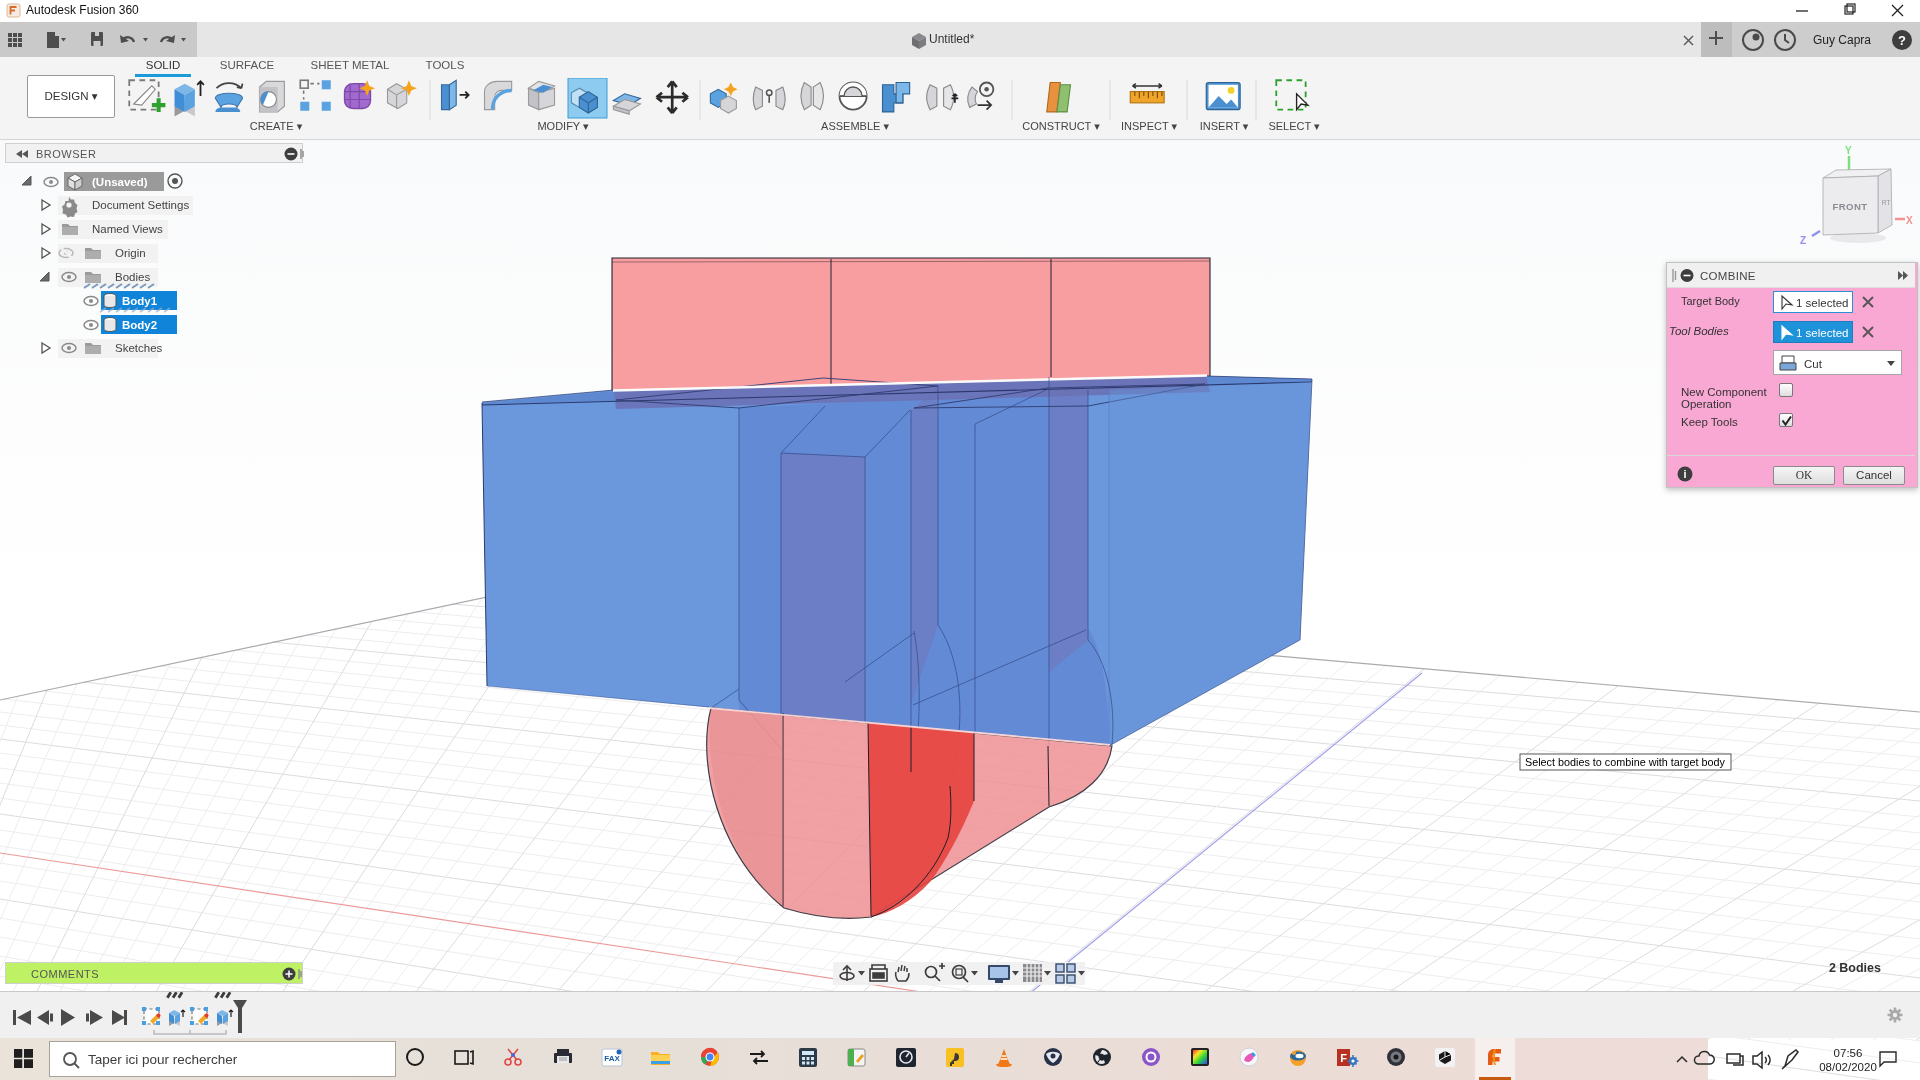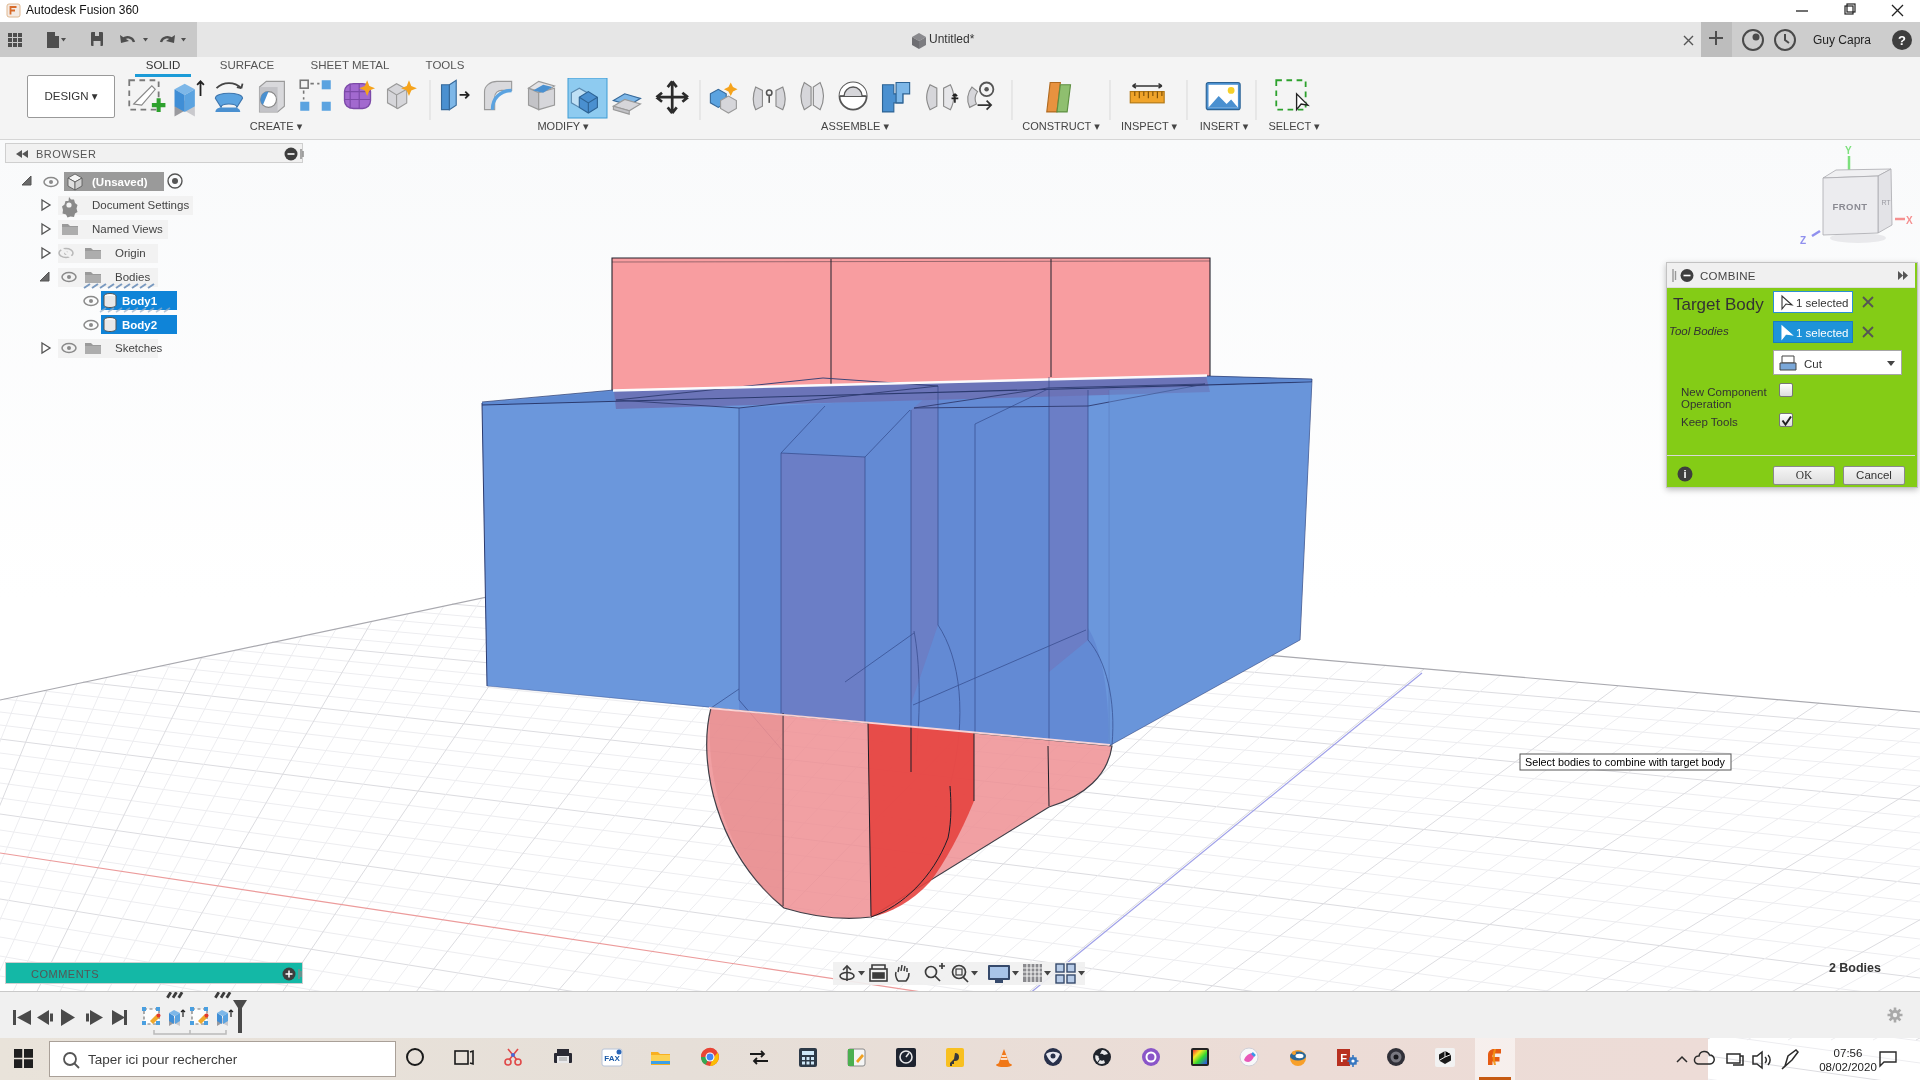--- a/index.html
+++ b/index.html
@@ -474,31 +474,31 @@
     <text x="122" y="329" font-size="11.5" fill="#fff" font-weight="bold">Body2</text>
     <rect x="58" y="339" width="100" height="19" fill="#f2f2f2"></rect>
     <path d="M42 343l8 5l-8 5z" fill="#fff" stroke="#555" stroke-width="1.3"></path>
     <ellipse cx="69" cy="348" rx="7" ry="4.5" fill="none" stroke="#8a8a8a" stroke-width="1.5"></ellipse>
     <circle cx="69" cy="348" r="2" fill="#8a8a8a"></circle>
     <path d="M85 343l0 11l16 0l0-9l-8 0l-2-2z" fill="#9a9a9a"></path>
     <rect x="85" y="346" width="16" height="8" fill="#adadad"></rect>
     <text x="115" y="352" font-size="11.5" fill="#444">Sketches</text>
 </svg>
 
-<div class="abs" style="left:1666px;top:262px;width:252px;height:226px;background:#84cc16;border:1px solid #c2c2c2;box-shadow:0 2px 6px rgba(0,0,0,0.25);">
+<div class="abs" style="left:1666px;top:262px;width:252px;height:226px;background:#f9a8d4;border:1px solid #c2c2c2;box-shadow:0 2px 6px rgba(0,0,0,0.25);">
   <div class="abs" style="left:0;top:0;width:248px;height:25px;background:#f0f0f0;border-bottom:1px solid #ddd;">
     <svg width="248" height="25">
       <path d="M6 6v13M8.5 8v9" stroke="#999" stroke-width="1.4"></path>
       <circle cx="20" cy="12.5" r="6.5" fill="#3e3e3e"></circle>
         <path d="M16.5 12.5h7" stroke="#fff" stroke-width="1.6"></path>
       <text x="33" y="16.5" font-size="11.5" fill="#444" letter-spacing="0.3">COMBINE</text>
       <path d="M231 8l5 4.5l-5 4.5zM236 8l5 4.5l-5 4.5z" fill="#555"></path>
     </svg>
   </div>
-  <div class="abs" style="left:6px;top:32px;width:110px;font-size:17px;color:#333;">Target Body</div>
+  <div class="abs" style="left:14px;top:32px;width:110px;font-size:11px;color:#333;">Target Body</div>
   <div class="abs" style="left:106px;top:28px;width:80px;height:22px;background:#fff;border:1px solid #2a8fd4;">
     <svg width="80" height="22">
         <path d="M8 4l0 13l4-5l6 1z" fill="#fff" stroke="#333" stroke-width="1.1"></path>
     <text x="22" y="15" font-size="11.5" fill="#333">1 selected</text>
       </svg>
   </div>
   <svg class="abs" style="left:192px;top:29px;" width="20" height="22">
       <path d="M4 5l10 10M14 5L4 15" stroke="#555" stroke-width="1.8"></path>
     </svg>
   <div class="abs" style="left:2px;top:62px;width:110px;font-size:11.5px;color:#333;font-style:italic;">Tool Bodies</div>
@@ -530,21 +530,21 @@
   </div>
   <div class="abs" style="left:0;top:192px;width:248px;height:1px;background:#d8d8d8;"></div>
   <svg class="abs" style="left:10px;top:203px;" width="18" height="18">
     <circle cx="8" cy="8" r="7.5" fill="#3e3e3e"></circle>
       <text x="8" y="12" font-size="11" fill="#fff" text-anchor="middle" font-weight="bold">i</text>
   </svg>
   <div class="abs" style="left:106px;top:203px;width:62px;height:19px;background:linear-gradient(#f5f5f5,#dedede);border:1px solid #8a8a8a;border-radius:2px;text-align:center;font-size:11.5px;color:#333;line-height:17px;font-family:Liberation Serif, serif;">OK</div>
   <div class="abs" style="left:176px;top:203px;width:62px;height:19px;background:linear-gradient(#f5f5f5,#dedede);border:1px solid #8a8a8a;border-radius:2px;text-align:center;font-size:11.5px;color:#333;line-height:17px;">Cancel</div>
 </div>
 
-<div class="abs" style="left:5px;top:962px;width:298px;height:22px;background:#14b8a6;border:1px solid #cfcfcf;text-align:center;">
+<div class="abs" style="left:5px;top:962px;width:298px;height:22px;background:#bef264;border:1px solid #cfcfcf;text-align:center;">
   <svg width="298" height="22">
     <text x="25" y="15" font-size="11" fill="#555" letter-spacing="0.5">COMMENTS</text>
     <circle cx="283" cy="11" r="6.5" fill="#3e3e3e"></circle>
       <path d="M279.5 11h7M283 7.5v7" stroke="#fff" stroke-width="1.5"></path>
     <path d="M293 6v10M295 8v6" stroke="#888" stroke-width="1.4"></path>
   </svg>
 </div>
 <div class="abs" style="left:0;top:991px;width:1920px;height:47px;background:#f0f0f0;border-top:1px solid #c9c9c9;">
   <svg width="300" height="46">
     <g fill="#4a4a4a">

